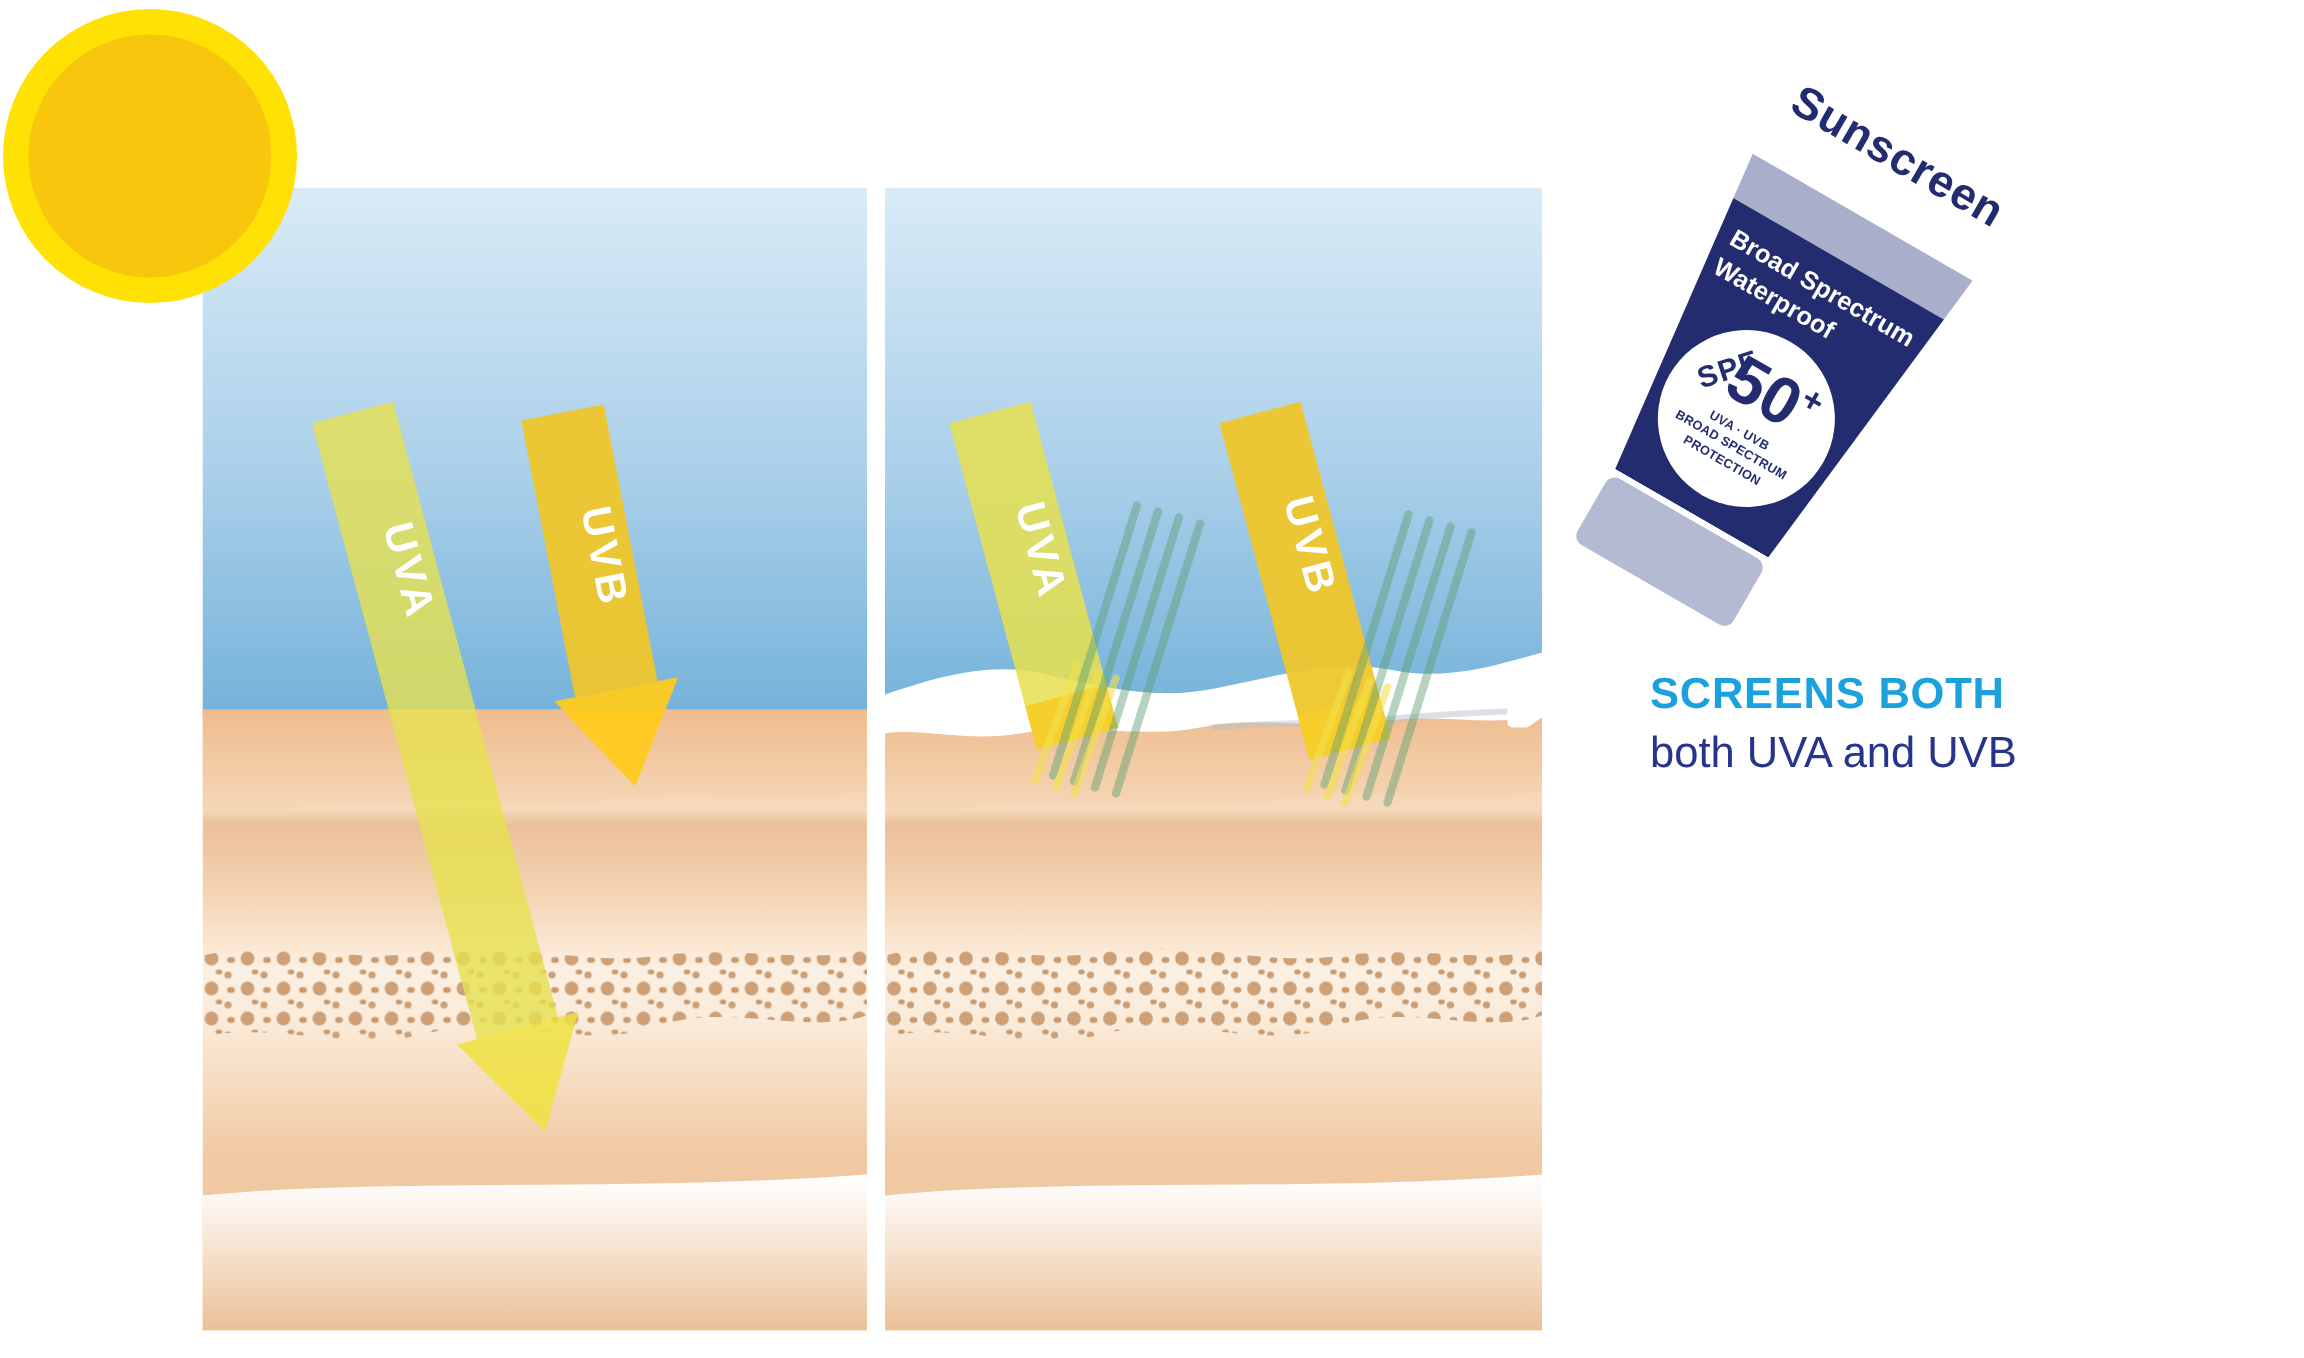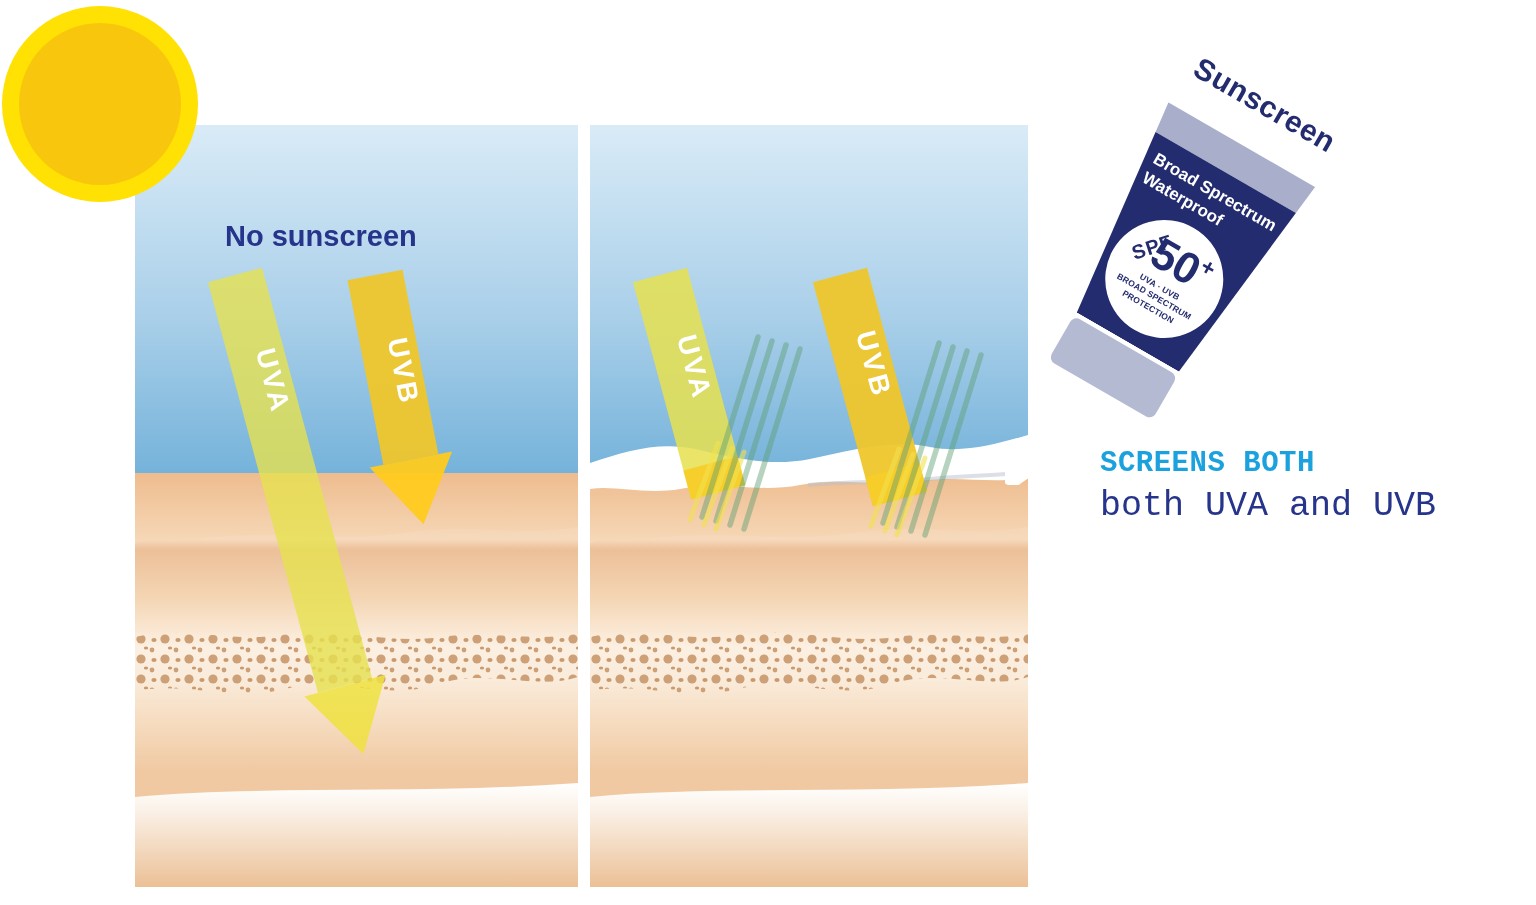--- a/index.html
+++ b/index.html
@@ -47,23 +47,23 @@
             font-weight:bold;color:var(--tube_navy,#232C6E);letter-spacing:1px;}
   .spf-value{margin-top:16px;padding-left:16px;font-size:44px;font-weight:bold;
              color:var(--tube_navy,#232C6E);line-height:1;}
   .spf-value sup{font-size:23px;position:relative;top:-2px;vertical-align:super;}
   .spf-small{margin-top:3px;font-size:8.5px;font-weight:bold;color:var(--tube_navy,#232C6E);
              line-height:1.35;letter-spacing:.2px;}
   .tube-cap{position:absolute;left:35px;top:324px;width:120px;height:51px;
             background:var(--tube_cap,#B5BAD3);border-radius:7px;}
 
   
-  .caption{position:absolute;left:1100px;top:447px;z-index:3;font-family:Liberation Mono, monospace;}
+  .caption{position:absolute;left:1100px;top:447px;z-index:3;}
   .caption-head{color:var(--cyan,#1BA2DE);font-size:29px;font-weight:bold;letter-spacing:.5px;}
-  .caption-sub{color:var(--navy,#27348B);font-size:35px;margin-top:6px;}
+  .caption-sub{color:var(--navy,#27348B);font-size:29px;margin-top:6px;}
 </style>
 </head>
 <body>
 
 <div class="stage">
 
   <div class="panel panel-left">
     <svg class="panel-svg" width="443" height="762" viewBox="0 0 443 762">
       <defs>
         <linearGradient id="skyL" x1="0" y1="0" x2="0" y2="1">
@@ -111,21 +111,20 @@
         <rect x="72" y="150" width="56" height="425" class="uva-fill" fill-opacity="0.8"></rect>
         <polygon points="58,575 142,575 100,646" fill="#EFE23F" fill-opacity="0.85"></polygon>
         <text x="100" y="262" transform="rotate(90 100 262)" text-anchor="middle" class="ray-label">UVA</text>
       </g>
       <g transform="rotate(-11 240 150)">
         <rect x="212" y="150" width="56" height="188" class="uvb-fill" fill-opacity="0.95"></rect>
         <polygon points="198,338 282,338 240,404" fill="#FFCB1E" fill-opacity="0.95"></polygon>
         <text x="240" y="250" transform="rotate(90 240 250)" text-anchor="middle" class="ray-label">UVB</text>
       </g>
     </svg>
-    <div class="panel-title">No sunscreen</div>
   </div>
 
   <div class="panel panel-right">
     <svg class="panel-svg" width="438" height="762" viewBox="0 0 438 762">
       <defs>
         <linearGradient id="skyR" x1="0" y1="0" x2="0" y2="1">
           <stop offset="0" stop-color="#D9EBF7"></stop>
             <stop offset="0.55" stop-color="#A9CFE9"></stop>
           <stop offset="1" stop-color="#74B2DA"></stop>
         </linearGradient>

